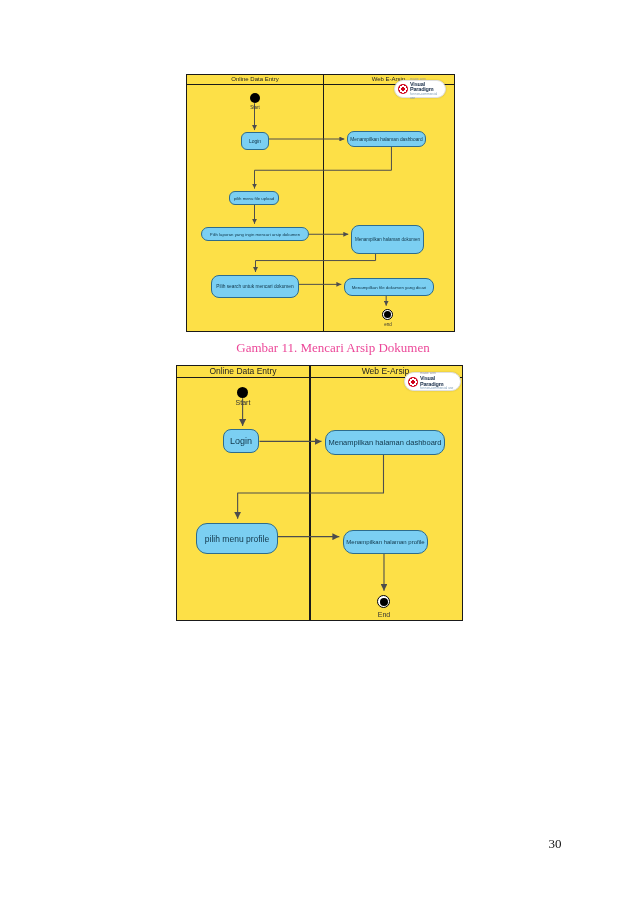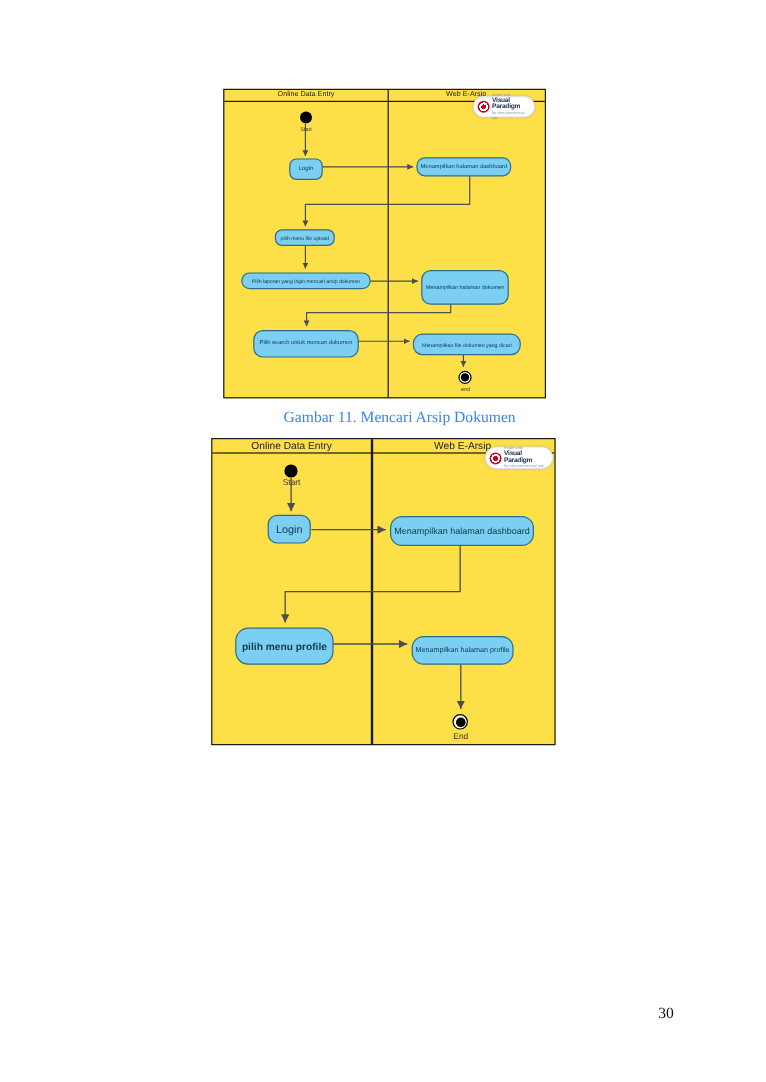--- a/index.html
+++ b/index.html
@@ -49,21 +49,21 @@
   .d1-search   { left:24px;  top:200px; width:88px;  height:23px; border-radius:8px; font-size:4.8px; }
   .d1-dicari   { left:157px; top:203px; width:90px;  height:18px; border-radius:8px; font-size:4.4px; }
   .d1-end { left:195px; top:234px; width:11px; height:11px; }
   .d1-end .end-dot { width:7px; height:7px; }
   .d1-end-label { left:187px; top:247px; width:28px; font-size:4.5px; }
   
   .d2-start { left:60px; top:21px; width:11px; height:11px; }
   .d2-start-label { left:50px; top:33px; width:32px; font-size:7px; }
   .d2-login   { left:46px;  top:63px;  width:36px;  height:24px; border-radius:8px;  font-size:9px; }
   .d2-dash    { left:148px; top:64px;  width:120px; height:25px; border-radius:10px; font-size:7.5px; }
-  .d2-profile { left:19px;  top:157px; width:82px;  height:31px; border-radius:11px; font-size:8.5px;font-weight:bold; }
+  .d2-profile { left:19px;  top:157px; width:82px;  height:31px; border-radius:11px; font-size:8.5px; }
   .d2-halprof { left:166px; top:164px; width:85px;  height:24px; border-radius:10px; font-size:6px; }
   .d2-end { left:200px; top:229px; width:13px; height:13px; }
   .d2-end .end-dot { width:8px; height:8px; }
   .d2-end-label { left:192px; top:245px; width:30px; font-size:7px; }
   
   .wm {
     position:absolute; z-index:5; display:flex; align-items:center;
     background:#fff; border:1px solid #e0e0e0; border-radius:10px;
     box-shadow:0 0 2px rgba(0,0,0,.18); padding:1px 3px;
   }
@@ -73,21 +73,21 @@
     flex:none; width:10px; height:10px; border-radius:50%; margin-right:2px;
     background:radial-gradient(circle, #d0021b 0 28%, #ffffff 28% 52%, #d0021b 52% 100%);
   }
   .wm-text { display:flex; flex-direction:column; line-height:1.05; overflow:hidden; }
   .wm-top    { font-size:3.5px; color:#9a9a9a; }
   .wm-brand  { font-size:5.5px; font-weight:bold; color:#20344e; letter-spacing:-0.2px; }
   .wm-bottom { font-size:3.2px; color:#7d9bb7; }
   
   .caption {
     position:absolute; font-family:"Liberation Serif", serif; font-size:13px;
-    color:#3b82f6; text-align:center; width:280px;
+    color:#ec4899; text-align:center; width:280px;
   }
   .caption-1 { left:193px; top:340px; }
   .caption-2 { left:180px; top:637px; }
   .page-number {
     position:absolute; left:540px; top:836px; width:30px; text-align:center;
     font-family:"Liberation Serif", serif; font-size:13px; color:#111;
   }
 </style>
 </head>
 <body>

